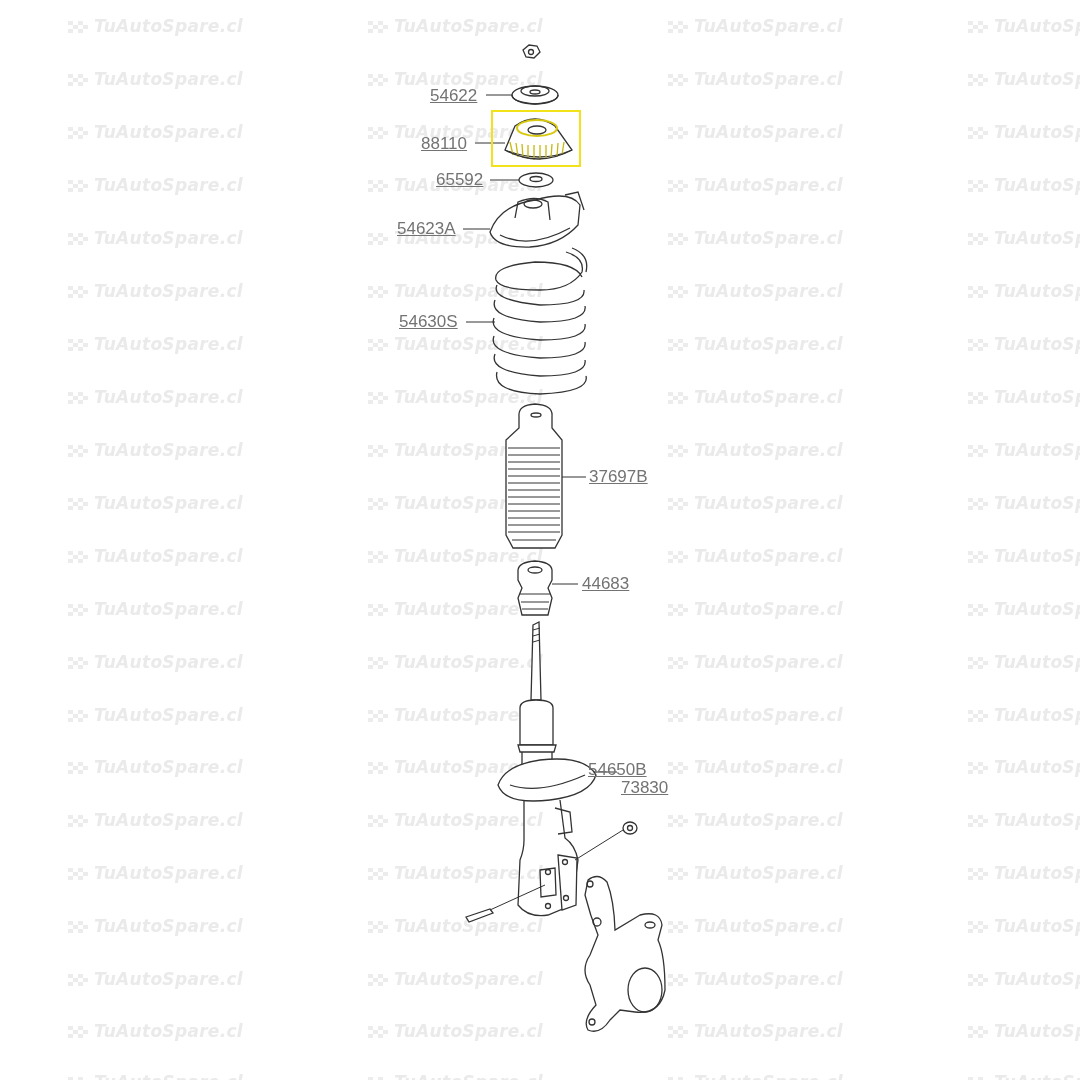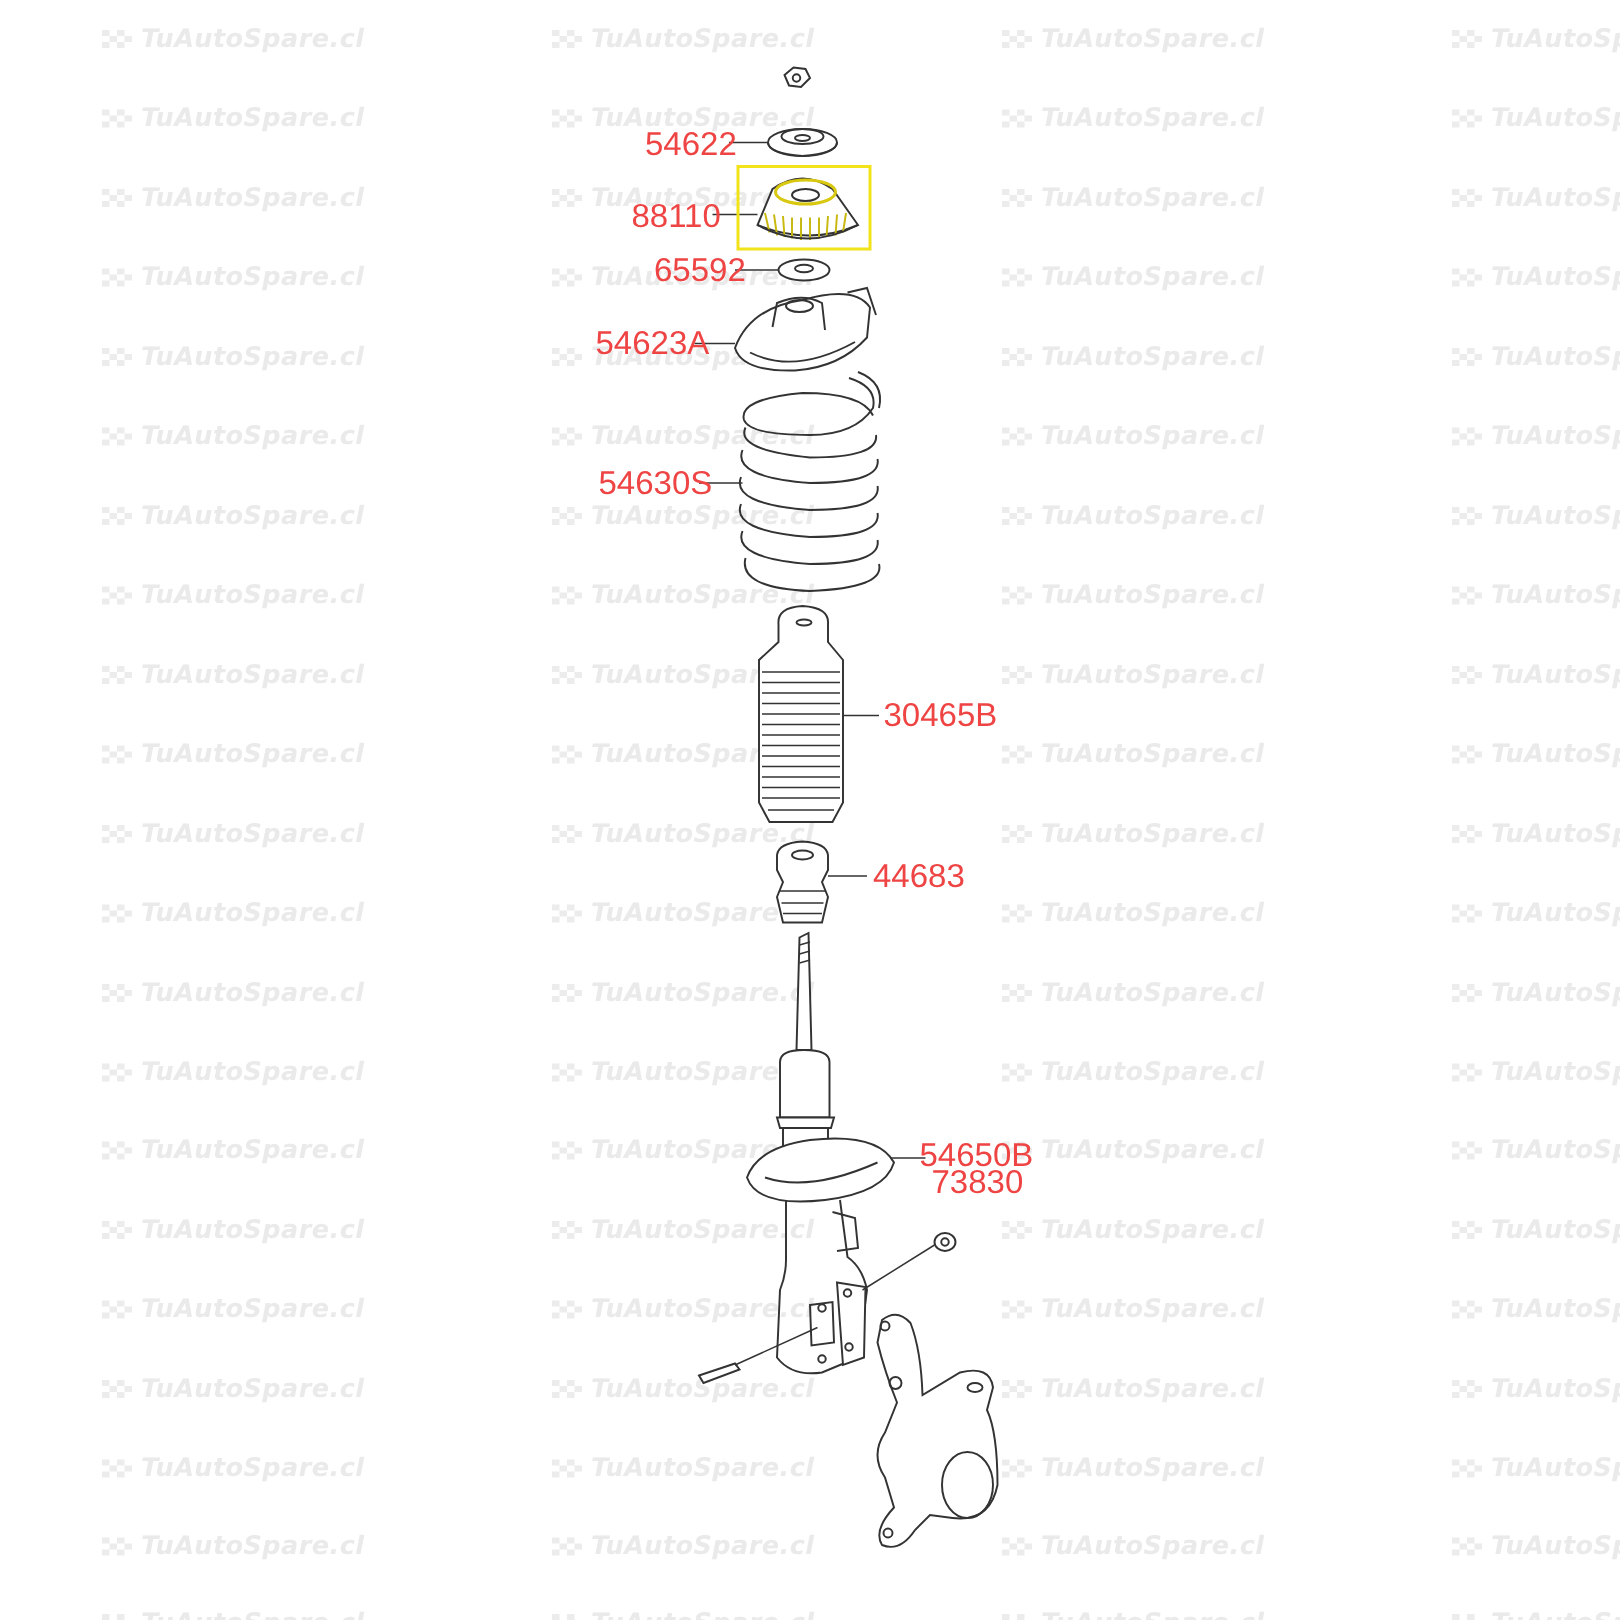--- a/index.html
+++ b/index.html
@@ -6,21 +6,21 @@
   body { width:1080px; height:1080px; position:relative; overflow:hidden; font-family:"DejaVu Sans", sans-serif; }
   .wm { position:absolute; font-family:"DejaVu Sans", sans-serif; font-style:italic; font-weight:bold; font-size:17px; color:#eaeaea; white-space:nowrap; letter-spacing:0.3px; }
   .wm .flag { display:inline-block; width:24px; height:12px; margin-right:2px; vertical-align:-1px;
     background:
       linear-gradient(#ececec,#ececec) 0 0/5px 4px no-repeat,
       linear-gradient(#ececec,#ececec) 10px 0/5px 4px no-repeat,
       linear-gradient(#ececec,#ececec) 5px 4px/5px 4px no-repeat,
       linear-gradient(#ececec,#ececec) 15px 4px/5px 4px no-repeat,
       linear-gradient(#ececec,#ececec) 0 8px/5px 4px no-repeat,
       linear-gradient(#ececec,#ececec) 10px 8px/5px 4px no-repeat; }
-  .label { position:absolute; font-family:"Liberation Sans", sans-serif; font-size:22px; color:#ef4444; line-height:18px; }
+  .label { position:absolute; font-family:"Liberation Sans", sans-serif; font-size:17px; color:#737373; line-height:18px;text-decoration:underline; }
   svg#diagram { position:absolute; left:0; top:0; }
   .hl { position:absolute; border:2px solid #f2e21a; box-sizing:border-box; }
 </style>
 </head>
 <body>
 
 <div id="watermarks">
     <div class="wm" style="left: 68px; top: 16px;"><span class="flag"></span><span>TuAutoSpare.cl</span></div>
     <div class="wm" style="left: 368px; top: 16px;"><span class="flag"></span><span>TuAutoSpare.cl</span></div>
     <div class="wm" style="left: 668px; top: 16px;"><span class="flag"></span><span>TuAutoSpare.cl</span></div>
@@ -214,16 +214,16 @@
   </g>
 </svg>
 
 <div class="hl" style="left:491px; top:110px; width:90px; height:57px;"></div>
 
 <span class="label" style="left:430px; top:87px;">54622</span>
 <span class="label" style="left:421px; top:135px;">88110</span>
 <span class="label" style="left:436px; top:171px;">65592</span>
 <span class="label" style="left:397px; top:220px;">54623A</span>
 <span class="label" style="left:399px; top:313px;">54630S</span>
-<span class="label" style="left:589px; top:468px;">30465B</span>
+<span class="label" style="left:589px; top:468px;">37697B</span>
 <span class="label" style="left:582px; top:575px;">44683</span>
-<span class="label" style="left:613px; top:761px;">54650B</span>
+<span class="label" style="left:588px; top:761px;">54650B</span>
 <span class="label" style="left:621px; top:779px;">73830</span>
 
 </body></html>

